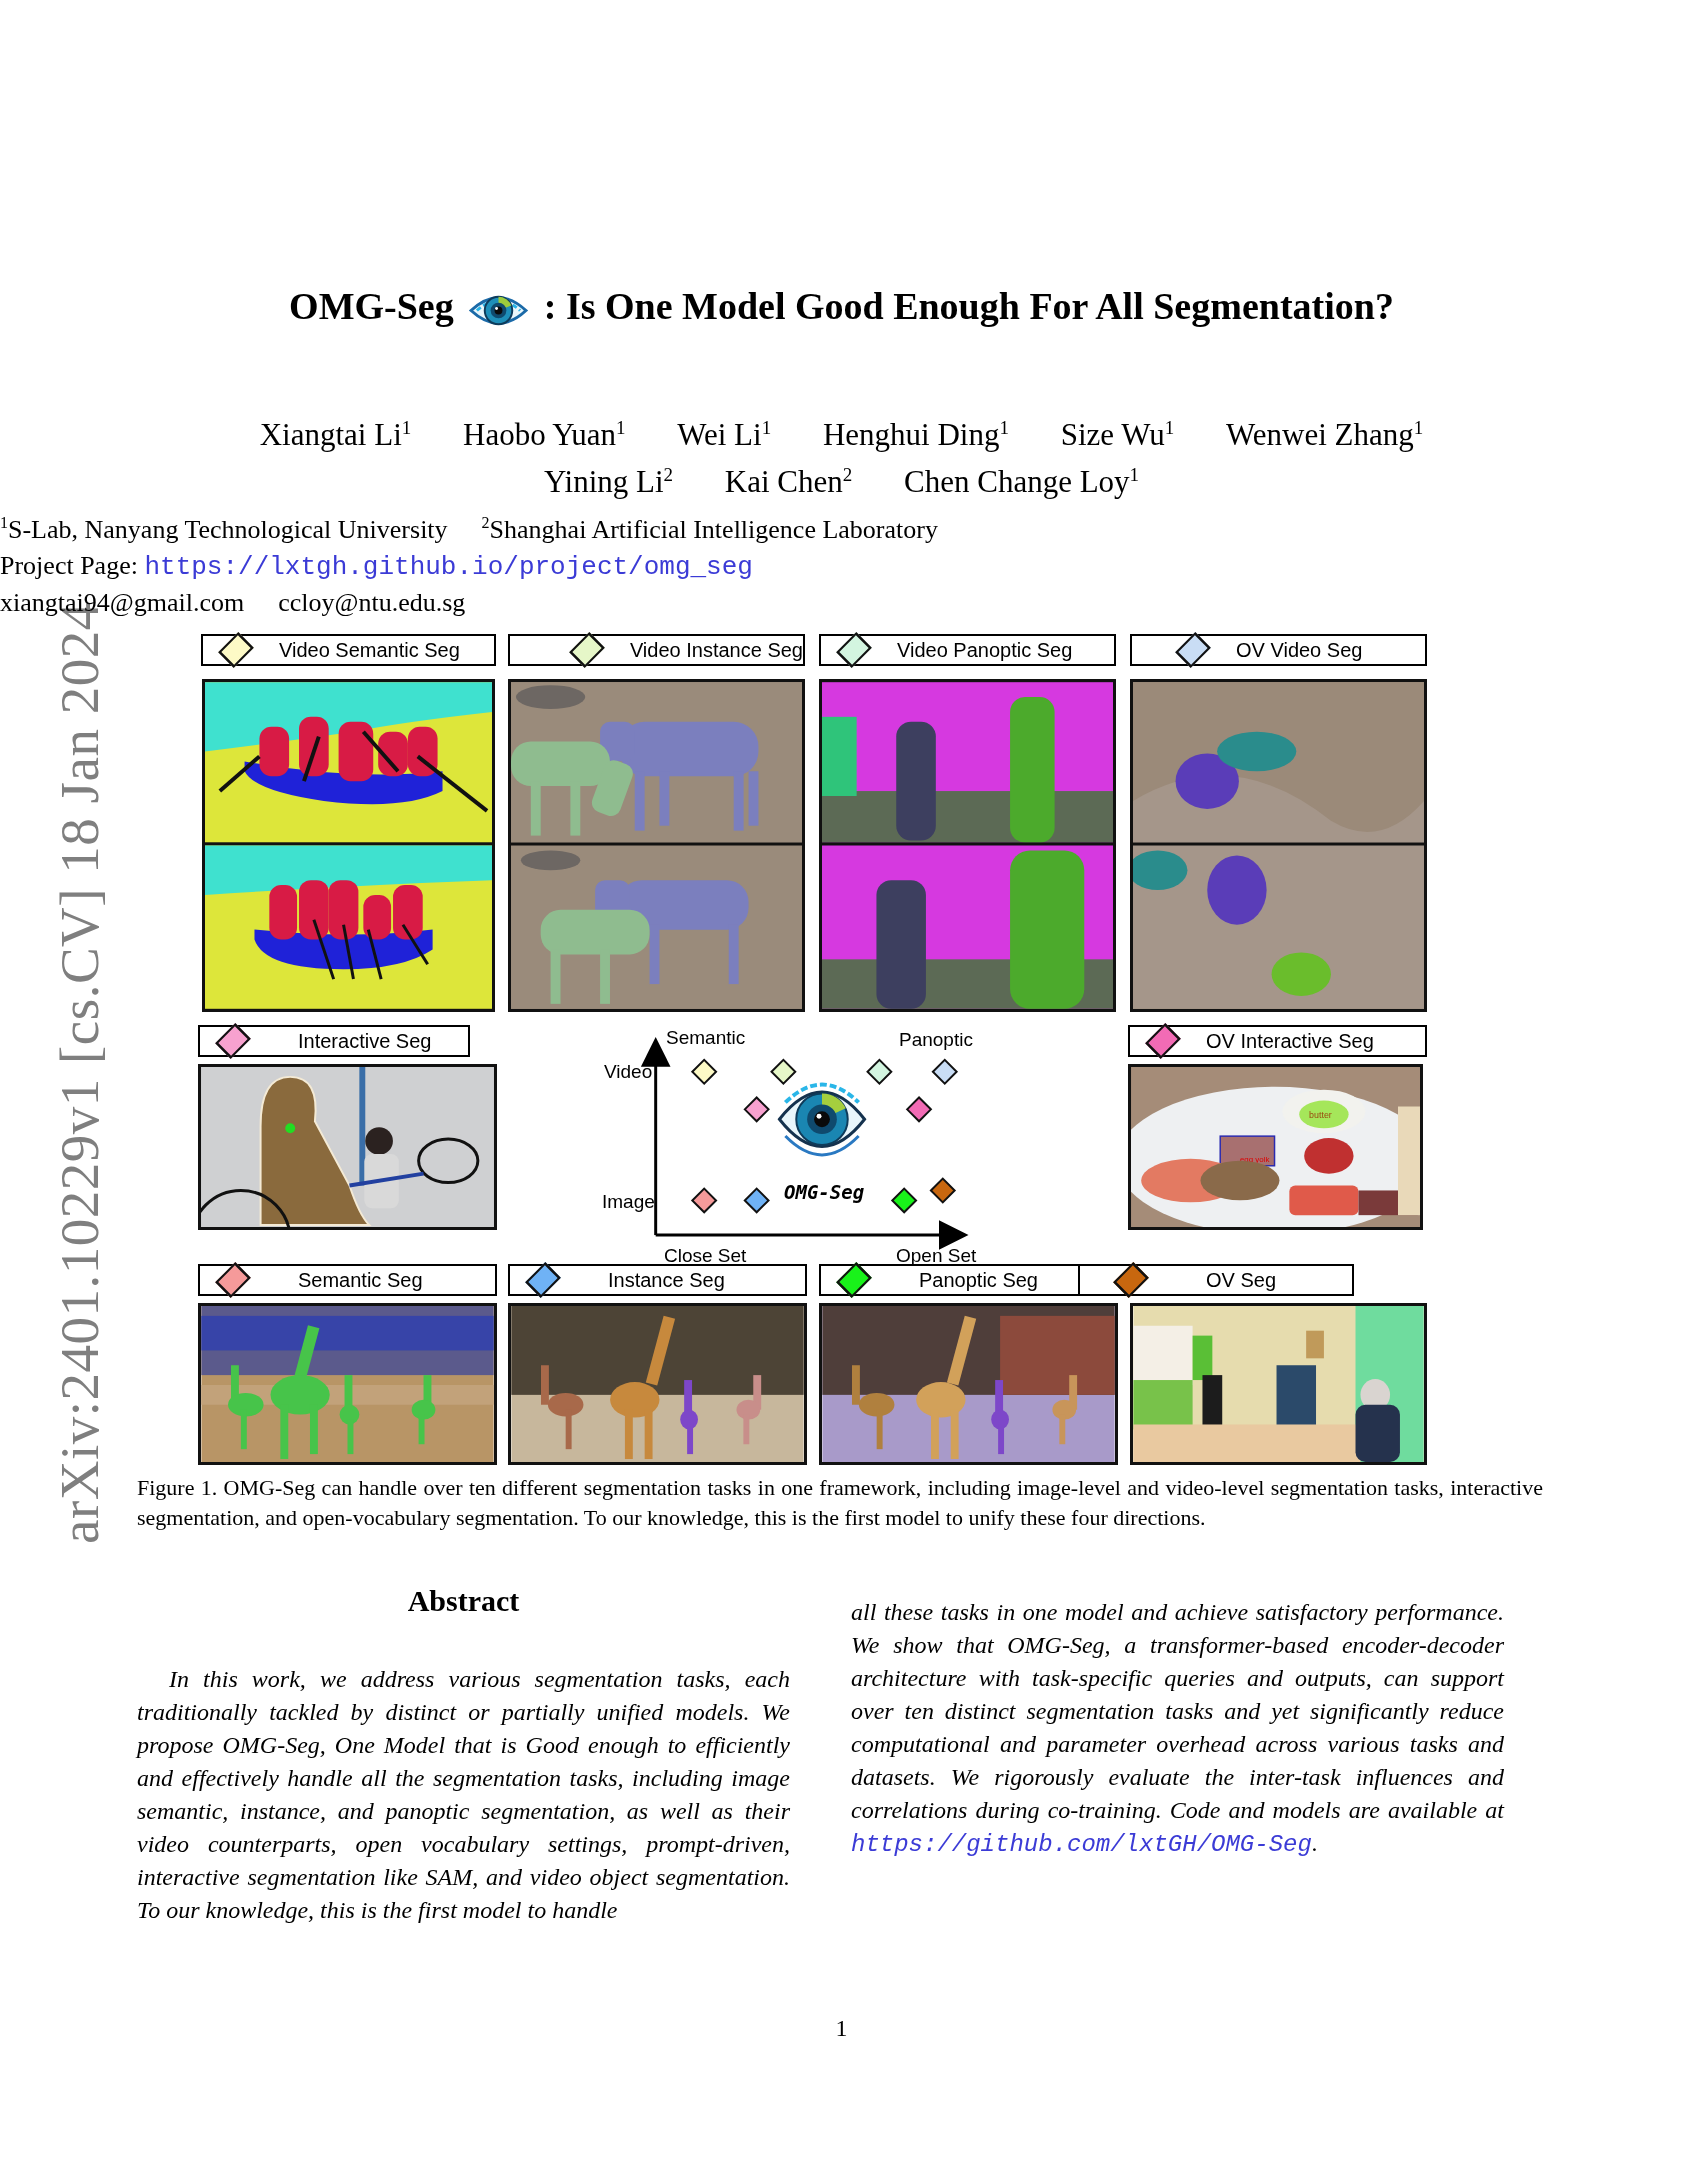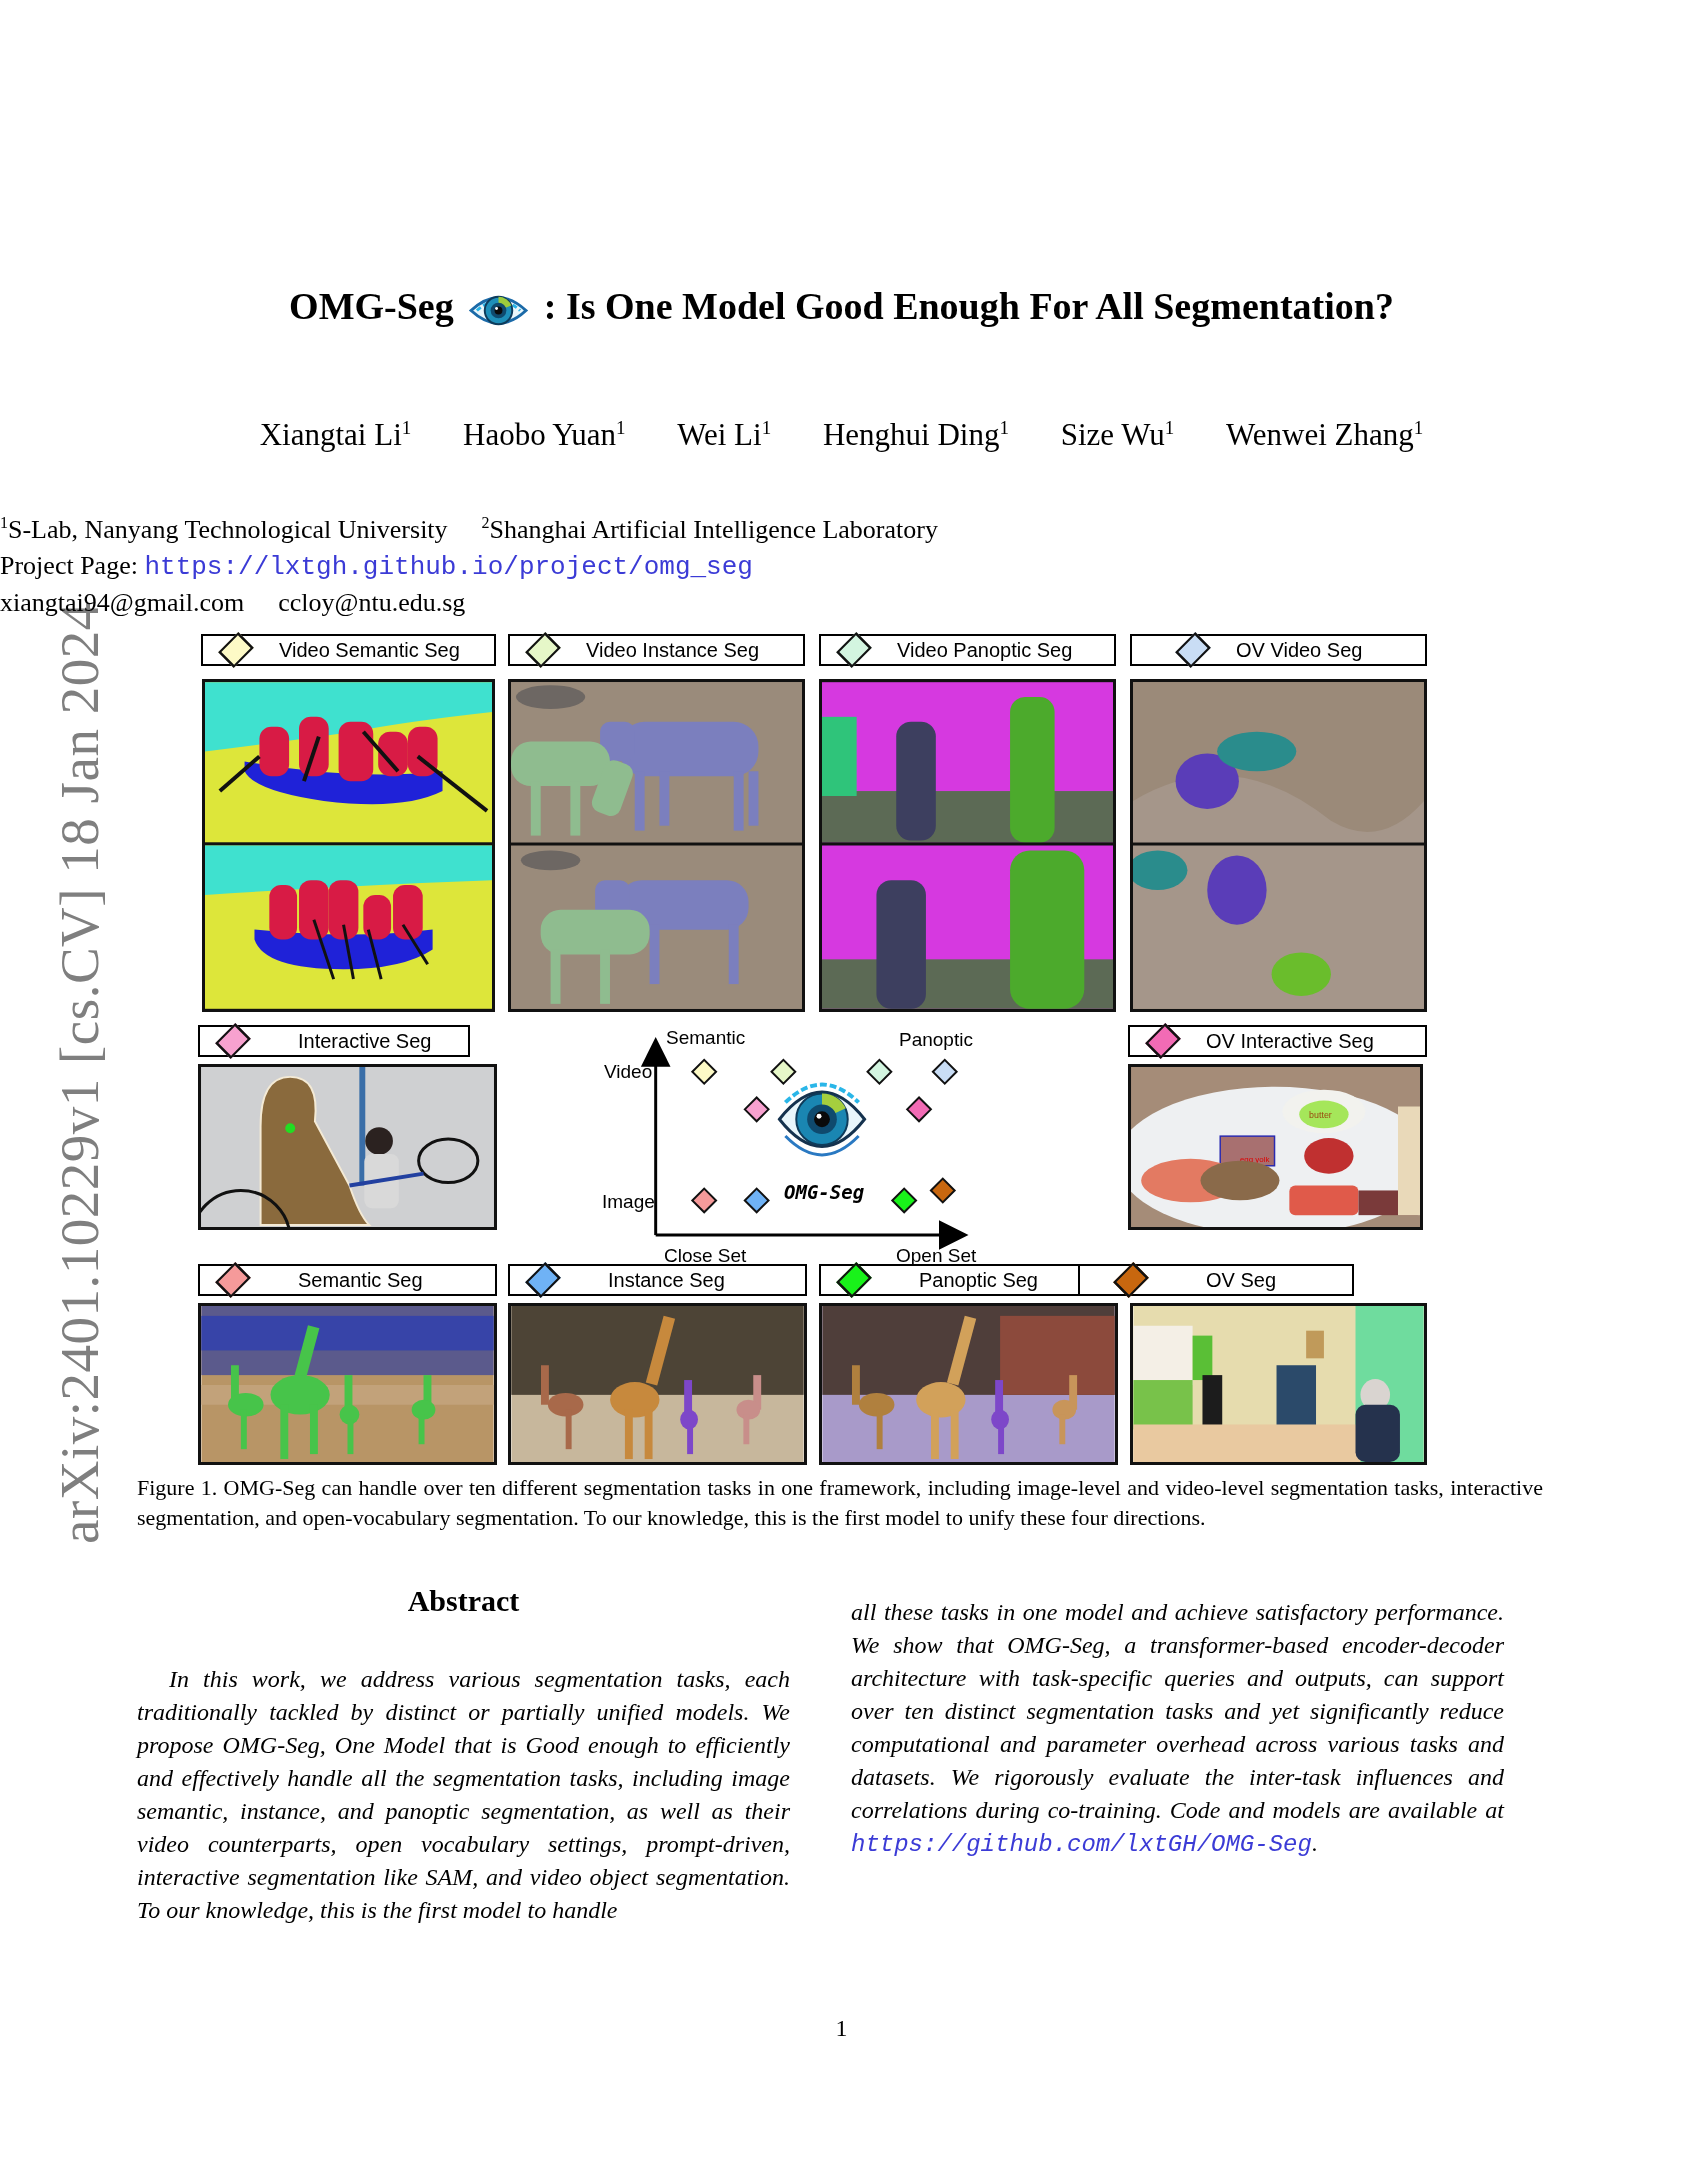--- a/index.html
+++ b/index.html
@@ -73,20 +73,25 @@
 
 <div class="authors">
   <div>
     <span class="a"><span>Xiangtai Li</span><sup>1</sup></span>
     <span class="a"><span>Haobo Yuan</span><sup>1</sup></span>
     <span class="a"><span>Wei Li</span><sup>1</sup></span>
     <span class="a"><span>Henghui Ding</span><sup>1</sup></span>
     <span class="a"><span>Size Wu</span><sup>1</sup></span>
     <span class="a"><span>Wenwei Zhang</span><sup>1</sup></span>
   </div>
+  <div>
+    <span class="a"><span>Yining Li</span><sup>2</sup></span>
+    <span class="a"><span>Kai Chen</span><sup>2</sup></span>
+    <span class="a"><span>Chen Change Loy</span><sup>1</sup></span>
+  </div>
 </div>
 
 <div class="affil">
   <div>
     <span><sup>1</sup><span>S-Lab, Nanyang Technological University</span></span><span class="sp"></span><span><sup>2</sup><span>Shanghai Artificial Intelligence Laboratory</span></span>
   </div>
   <div>
     <span>Project Page:</span>
     <span class="link">https://lxtgh.github.io/project/omg_seg</span>
   </div>
@@ -94,21 +99,21 @@
     <span>xiangtai94@gmail.com</span><span class="sp"></span><span>ccloy@ntu.edu.sg</span>
   </div>
 </div>
 
 <div class="fig">
 
   <div class="lbl" style="left:3px;top:0;width:295px;">
     <span class="dia" style="background:#fdfac6"></span>
     <span class="t">Video Semantic Seg</span>
   </div>
-  <div class="lbl" style="left:310px;top:0;width:297px;">
+  <div class="lbl" style="left:310px;top:0;width:297px;justify-content:flex-end;">
     <span class="dia" style="background:#e6f7c8"></span>
     <span class="t">Video Instance Seg</span>
   </div>
   <div class="lbl" style="left:621px;top:0;width:297px;">
     <span class="dia" style="background:#d3f5e0"></span>
     <span class="t">Video Panoptic Seg</span>
   </div>
   <div class="lbl" style="left:932px;top:0;width:297px;justify-content:flex-start;">
     <span class="dia" style="background:#c9ddf5;margin-left:50px;"></span>
     <span class="t">OV Video Seg</span>

